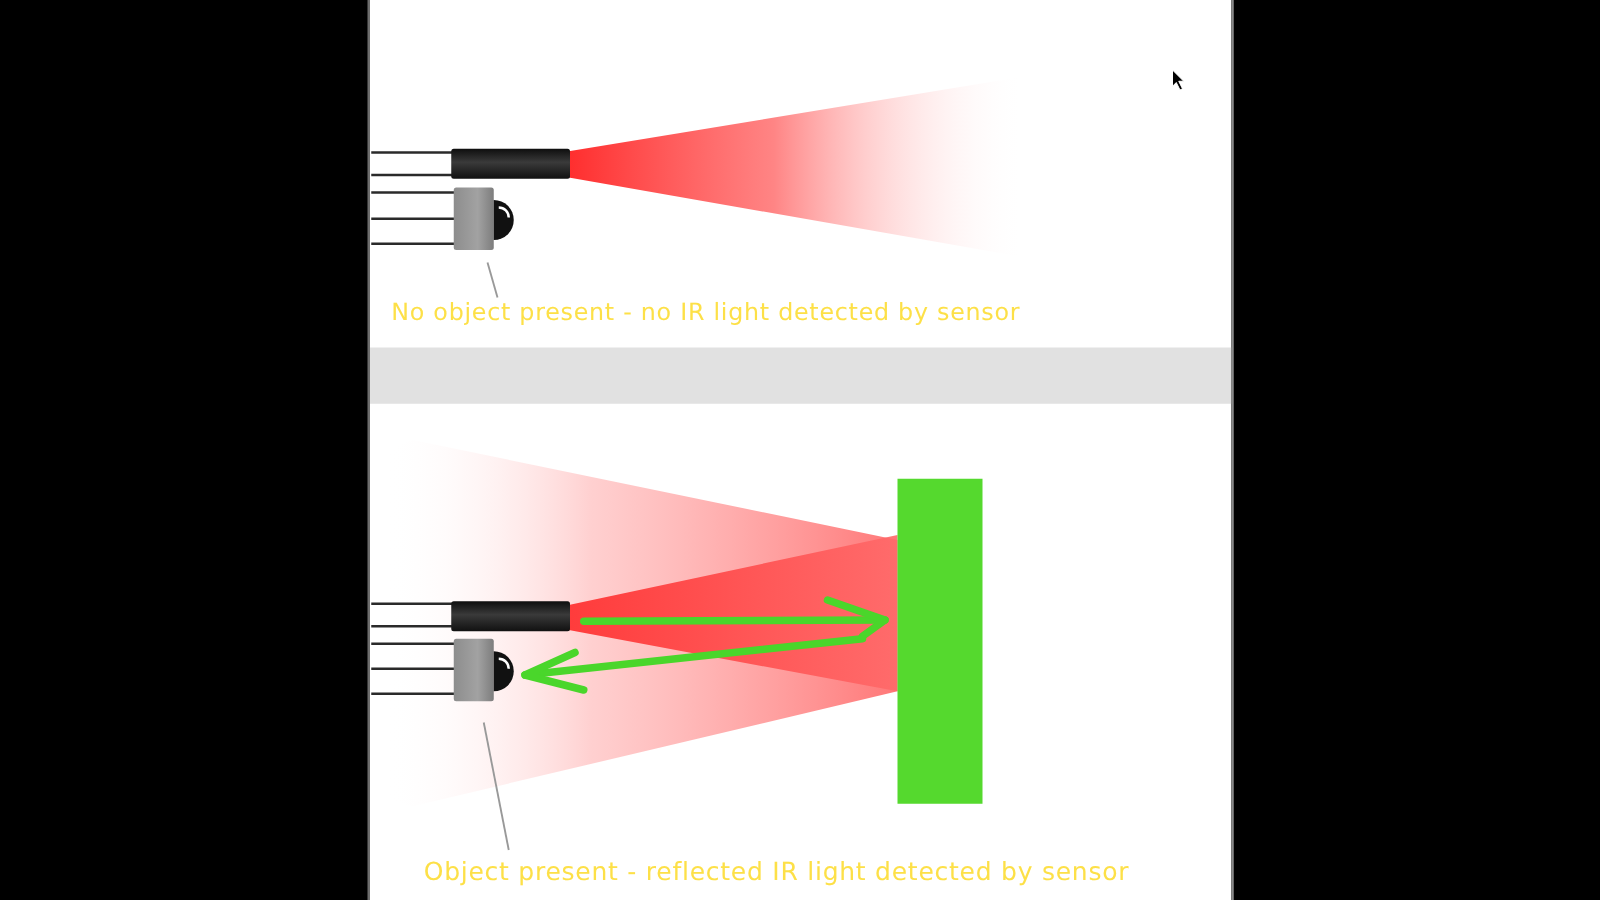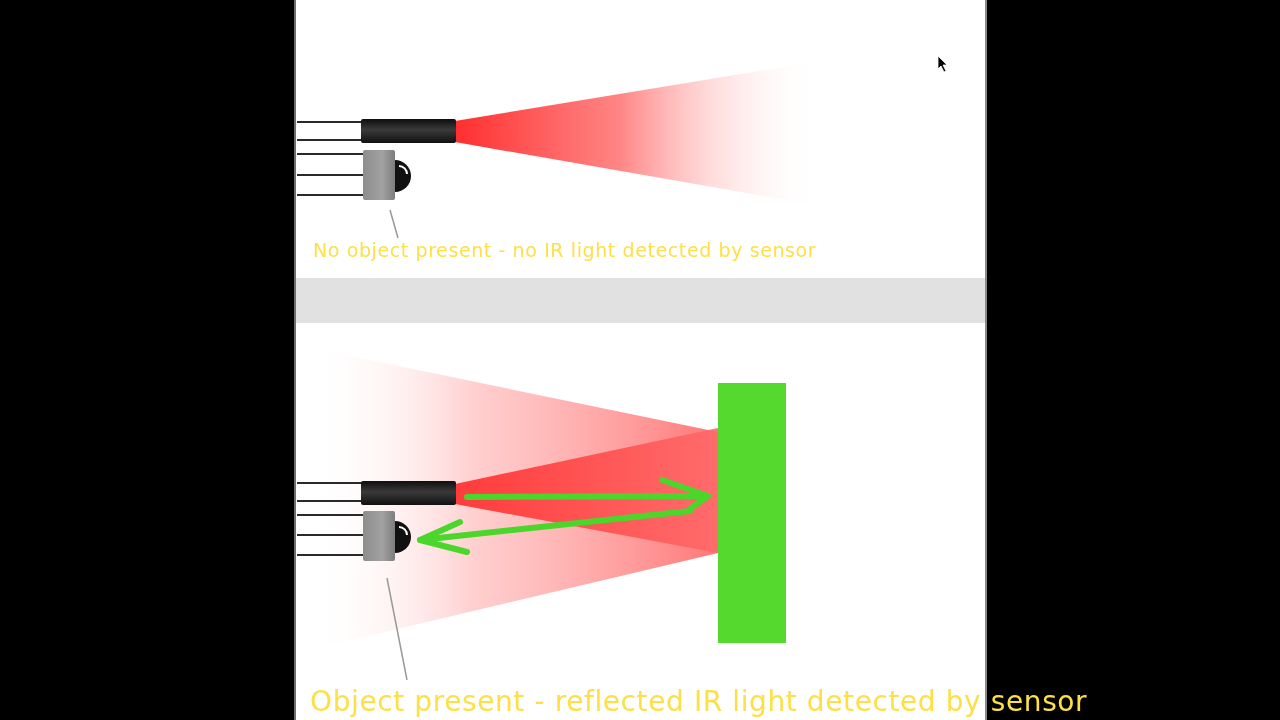--- a/index.html
+++ b/index.html
@@ -20,21 +20,21 @@
     }
     svg.diagram { position: absolute; left: 0; top: 0; width: 1280px; height: 720px; }
     .divider-band {
       position: absolute; left: 296px; top: 278px; width: 689px; height: 45px; background: #e1e1e1;
     }
     .caption {
       position: absolute; color: #fde047; font-size: 19px; letter-spacing: 0.6px;
       white-space: nowrap; font-family: "DejaVu Sans", sans-serif;
     }
     .caption.top { left: 313px; top: 239px; }
-    .caption.bottom { left: 310px; top: 685px; font-size: 28px; }
+    .caption.bottom { left: 339px; top: 685px; font-size: 20px; }
     .cursor { position: absolute; left: 937px; top: 55px; width: 12px; height: 18px; }
   </style>
 </head>
 <body>
 
 <div class="panel-border-left"></div>
 <div class="panel"></div>
 <div class="divider-band"></div>
 <div class="panel-border-right"></div>
 

